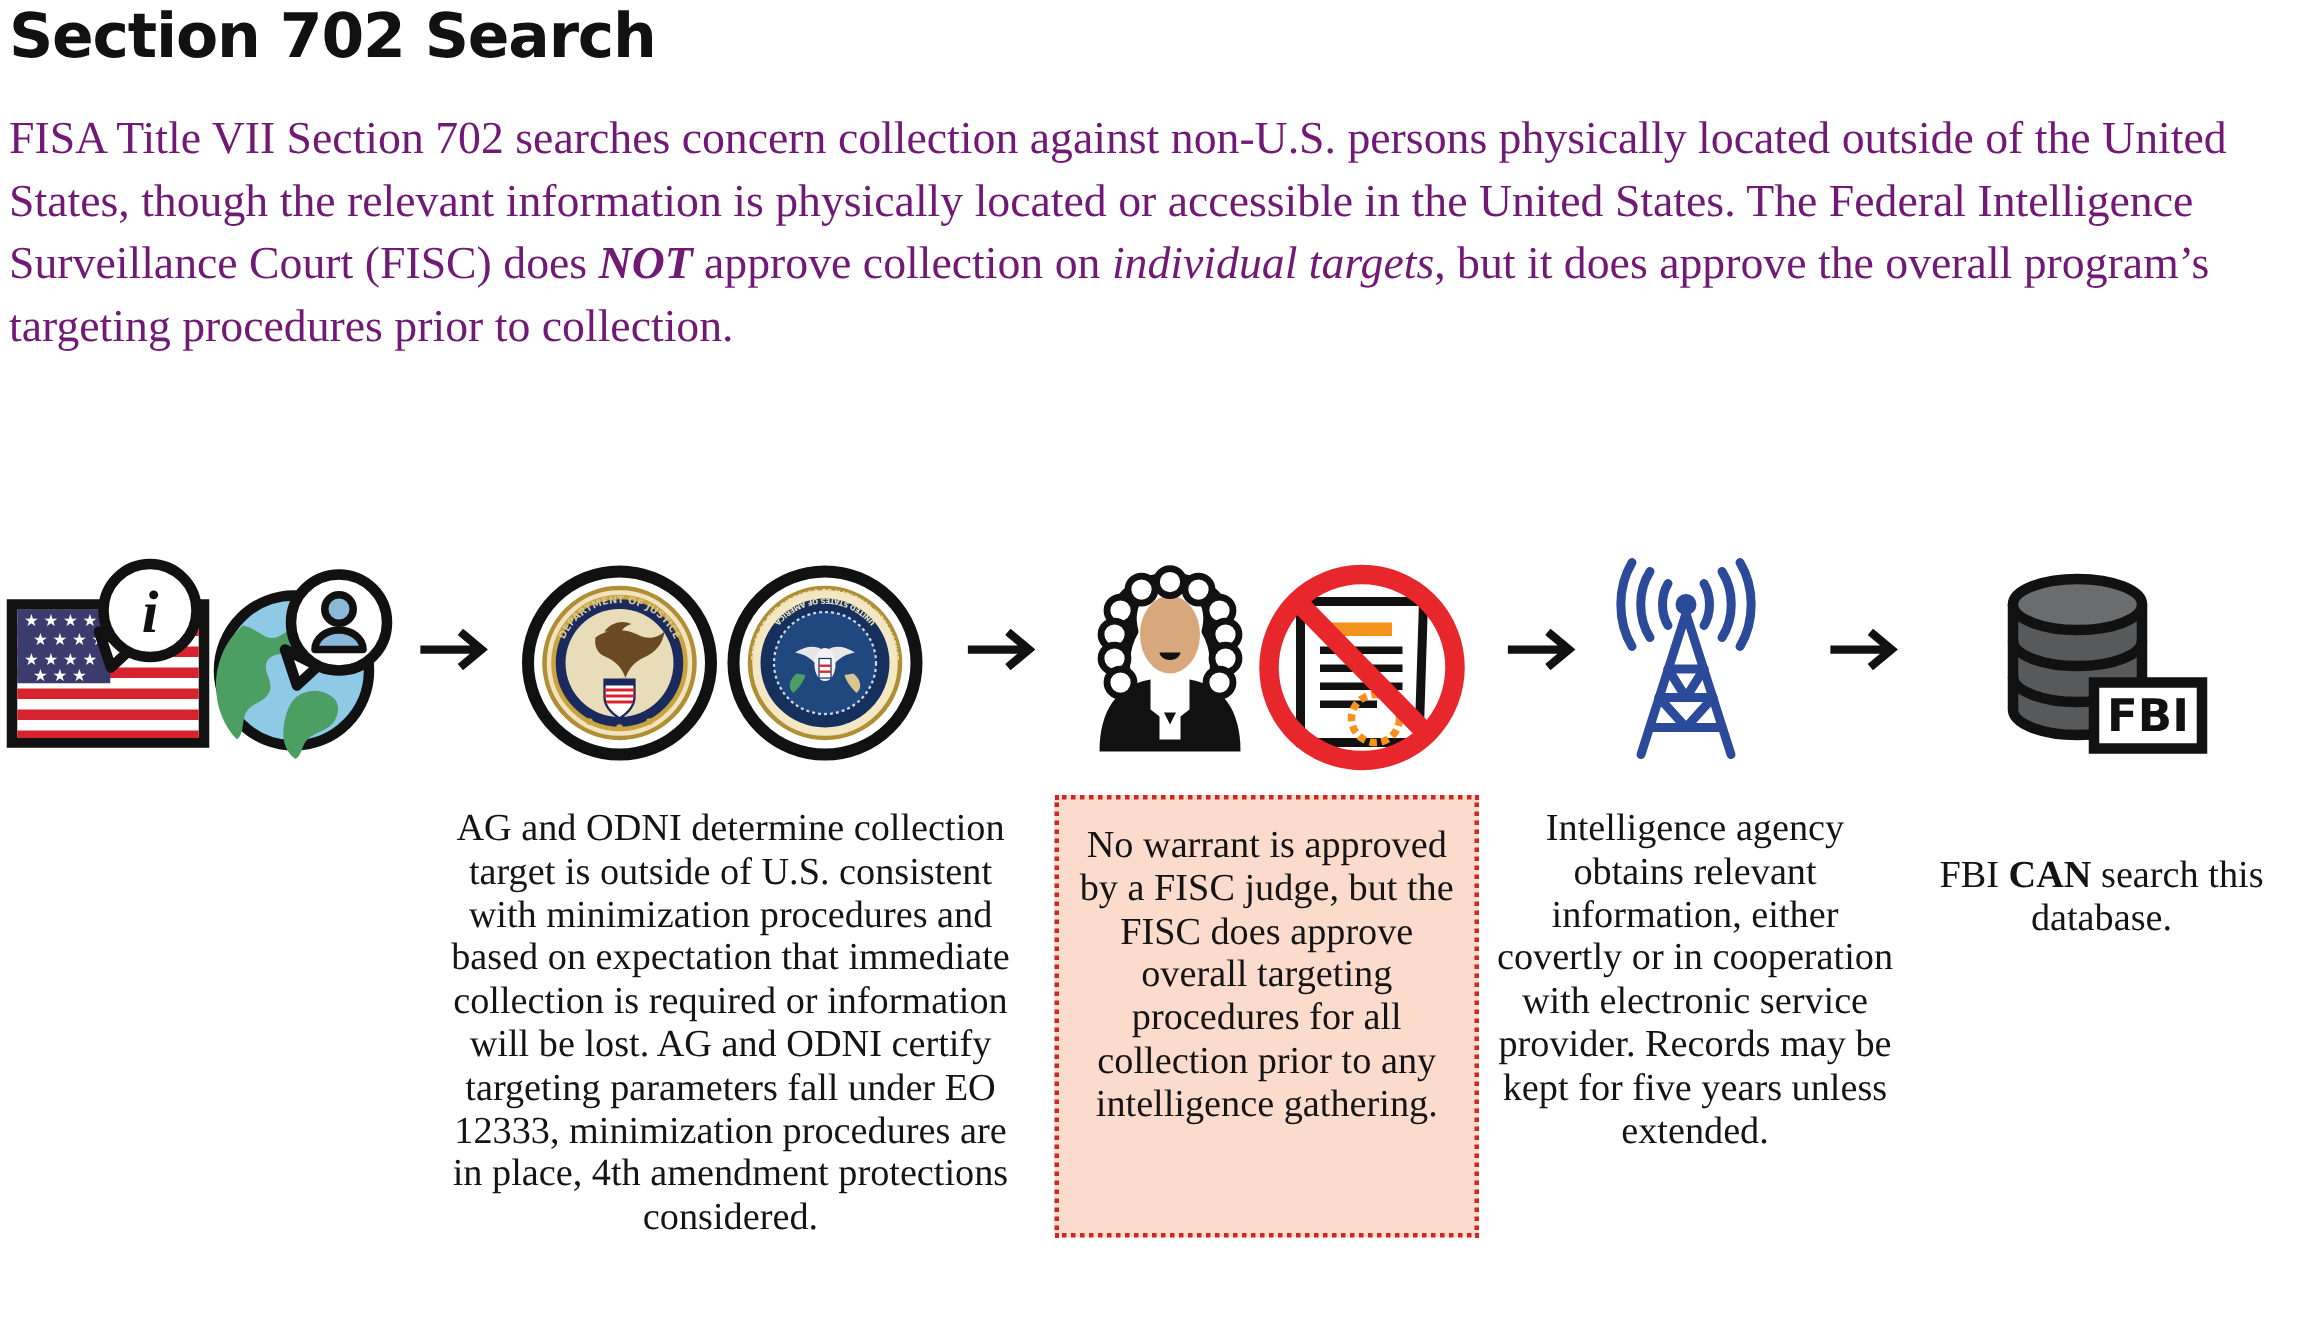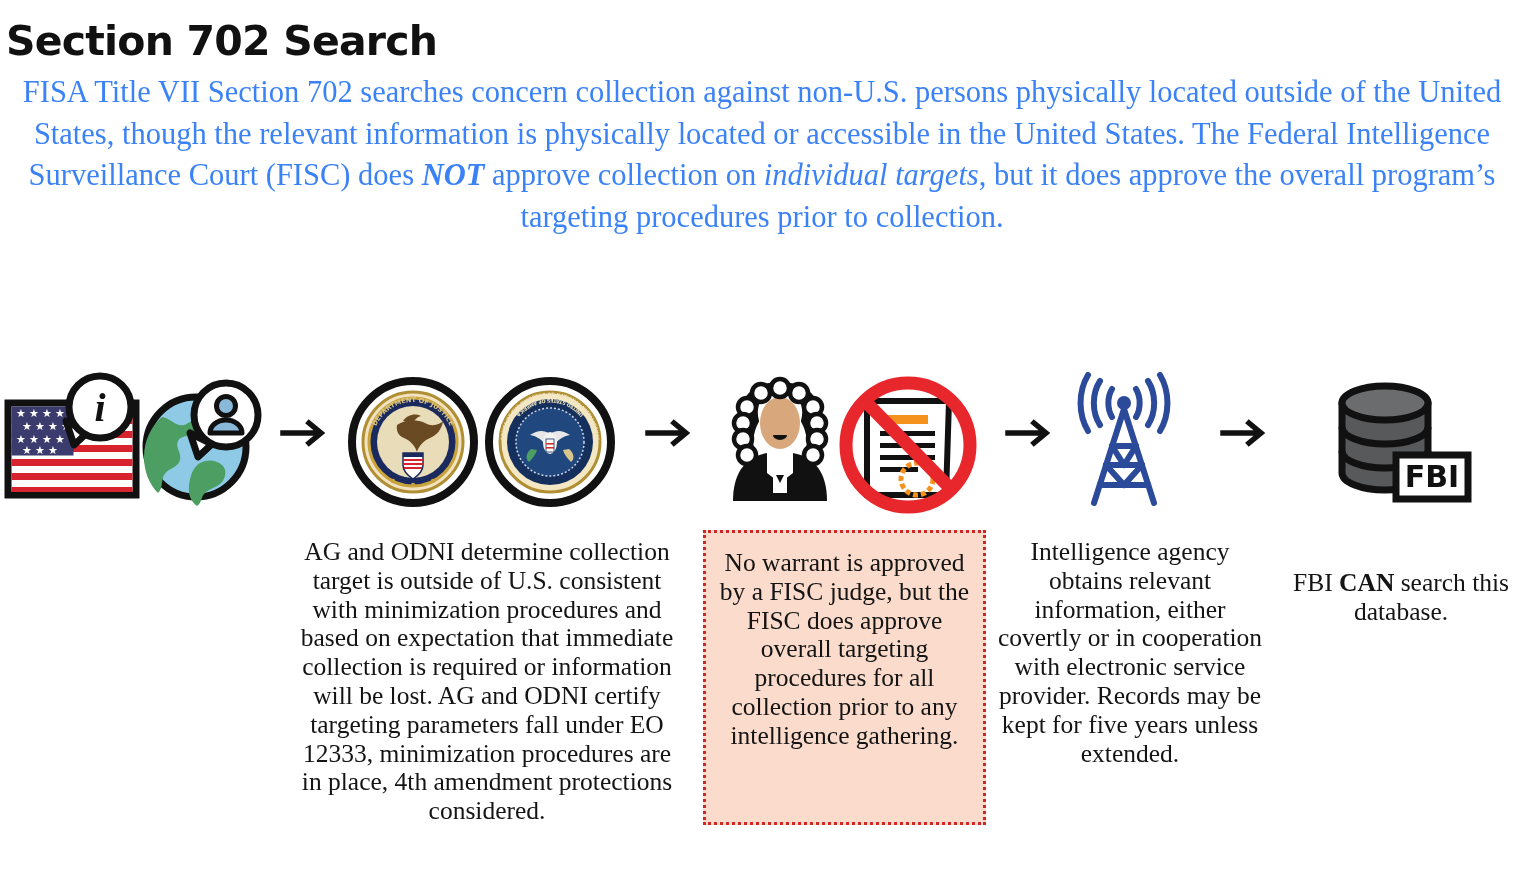--- a/index.html
+++ b/index.html
@@ -13,38 +13,38 @@
     position: relative;
     overflow: hidden;
     font-family: "Liberation Serif", "DejaVu Serif", serif;
     color: #1a1a1a;
   }
 
   
   #page-title {
     position: absolute;
     left: 6px;
-    top: 17px;
+    top: 0;
     font-family: "DejaVu Sans", "Liberation Sans", sans-serif;
     font-weight: bold;
     font-size: 41px;
     letter-spacing: -0.8px;
     color: #111111;
     white-space: nowrap;
   }
 
   #intro-paragraph {
     position: absolute;
     left: 6px;
     top: 72px;
     width: 1512px;
     font-size: 30.5px;
     line-height: 41.5px;
-    color: #3b82f6;
-    text-align: center;
+    color: #701a75;
+    text-align: left;
   }
   #intro-paragraph b { font-weight: bold; font-style: italic; }
   #intro-paragraph i { font-style: italic; }
 
   
   #flow {
     position: absolute;
     left: 0;
     top: 362px;
     width: 1536px;

